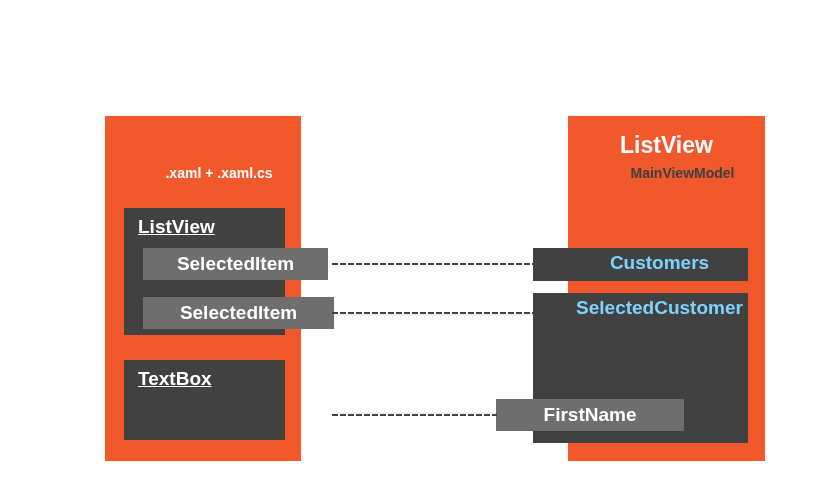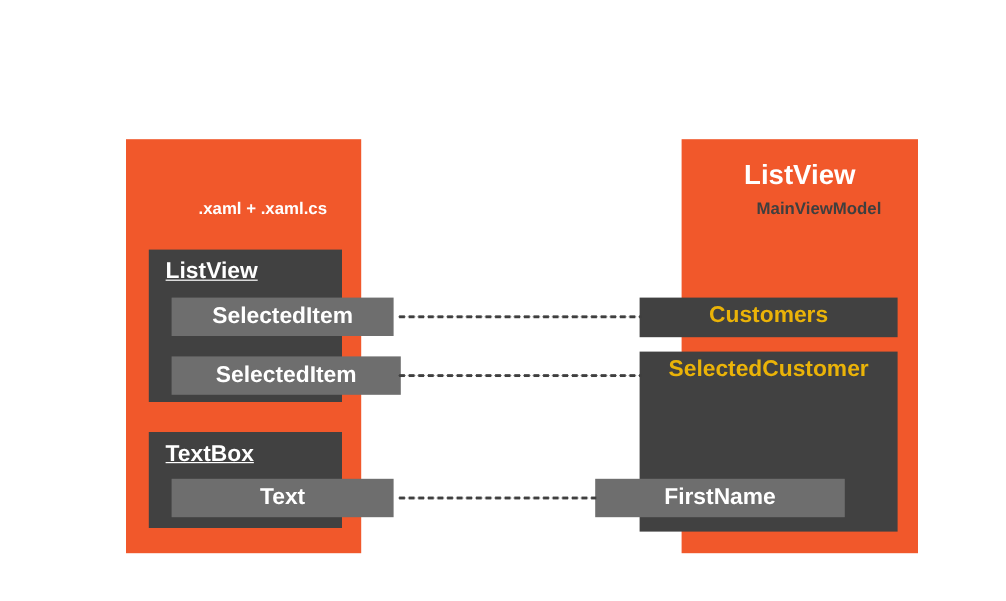--- a/index.html
+++ b/index.html
@@ -114,22 +114,23 @@
     text-decoration: underline;
   }
   .dark-box-label-center {
     position: absolute;
     left: 0;
     top: 4px;
     width: 100%;
     text-align: center;
     font-size: 19px;
     font-weight: bold;
-    color: #eab308;
-    white-space: nowrap;
+    color: #7dd3fc;
+    white-space: nowrap;
+    padding-left: 19px;
   }
 
   
   .gray-chip {
     position: absolute;
     background: #6E6E6E;
     color: #ffffff;
     font-size: 19px;
     font-weight: bold;
     display: flex;
@@ -151,21 +152,21 @@
   }
   #chip-text {
     left: 143px;
     top: 399px;
     width: 185px;
     height: 32px;
   }
   #chip-firstname {
     left: 496px;
     top: 399px;
-    width: 208px;
+    width: 188px;
     height: 32px;
   }
 
   
   .connector {
     position: absolute;
     height: 4px;
     background-image: radial-gradient(#3f3f3f 48%, rgba(0,0,0,0) 52%);
     background-size: 8px 4px;
     background-repeat: repeat-x;
@@ -200,21 +201,20 @@
   <div class="dark-box" id="listview-box">
     <div class="dark-box-label">ListView</div>
   </div>
 
   <div class="dark-box" id="textbox-box">
     <div class="dark-box-label">TextBox</div>
   </div>
 
   <div class="gray-chip" id="chip-itemssource">SelectedItem</div>
   <div class="gray-chip" id="chip-selecteditem">SelectedItem</div>
-  <div class="gray-chip" id="chip-text">Text</div>
 
   <div class="panel" id="viewmodel-panel">
     <div class="panel-title">ListView</div>
     <div class="panel-subtitle">MainViewModel</div>
   </div>
 
   <div class="dark-box" id="customers-box">
     <div class="dark-box-label-center">Customers</div>
   </div>
 

